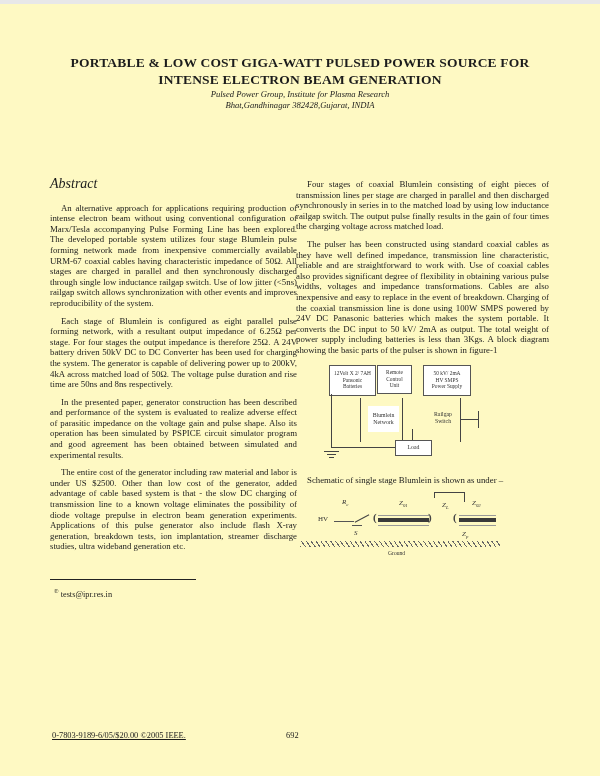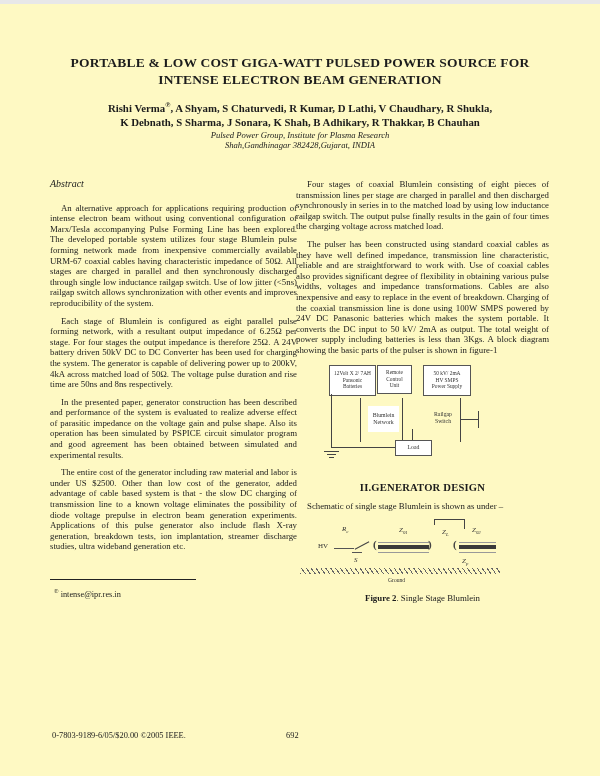--- a/index.html
+++ b/index.html
@@ -12,21 +12,21 @@
   .title-block{position:absolute;top:50px;left:0;right:0;text-align:center;}
   .paper-title{font-weight:bold;font-size:13.5px;line-height:17px;max-width:505px;margin:0 auto;letter-spacing:.2px;}
   .authors{margin-top:10px;font-weight:bold;font-size:10.8px;line-height:14px;}
   .authors sup{font-size:7px;}
   .affiliation{font-style:italic;font-size:8.6px;line-height:10.5px;margin-top:1px;}
   
   .col{position:absolute;top:175px;font-size:8.8px;line-height:10.6px;text-align:justify;}
   .col-left{left:50px;width:247px;}
   .col-right{left:296px;width:253px;}
   .col p{margin:0 0 7px 0;text-indent:11px;}
-  .abstract-head{font-style:italic;font-size:10px;margin:0 0 13px 0;}
+  .abstract-head{font-style:italic;font-size:14px;margin:0 0 13px 0;}
   .sec-head{font-weight:bold;font-size:10.6px;text-align:center;margin:10px 0 8px 0;text-indent:0;letter-spacing:.2px;}
   .intro-line{margin:2px 0 6px 0;text-indent:0;}
   
   .footnote-block{margin-top:27px;}
   .footnote-rule{width:146px;border-top:1px solid #222;height:0;}
   .footnote-text{font-size:8.3px;margin-top:6px;text-indent:4px;}
   .footnote-text sup{font-size:6px;}
   
   .fig1{position:relative;width:253px;height:110px;margin:2px 0 2px 0;}
   .blk{position:absolute;border:1px solid #555;background:#fff;
@@ -41,48 +41,45 @@
   .f2lbl .sub{font-size:4.8px;vertical-align:sub;}
   .coax-outer{position:absolute;height:9px;border-top:1px solid #999;border-bottom:1px solid #999;}
   .coax-core{position:absolute;height:4px;background:#3a3a3a;}
   .paren{position:absolute;font-size:11px;color:#444;font-weight:bold;}
   .diag{position:absolute;width:16px;height:1px;background:#444;transform:rotate(-28deg);}
   .hatch{position:absolute;height:6px;
     background:repeating-linear-gradient(55deg,#666 0,#666 1px,transparent 1px,transparent 4px);}
   .fig-caption{text-align:center;font-size:8.8px;margin:4px 0 6px 0;text-indent:0;}
   .fig-caption b{font-weight:bold;}
   
-  .footer-copy{position:absolute;left:52px;top:727px;font-size:8.4px;}
+  .footer-copy{position:absolute;left:52px;top:727px;font-size:8.4px;text-decoration:underline;}
   .footer-page{position:absolute;left:286px;top:727px;font-size:8.4px;}
 </style>
 </head>
 <body>
 
 <div class="page">
 
   <div class="title-block">
     <div class="paper-title">PORTABLE &amp; LOW COST GIGA-WATT PULSED POWER SOURCE FOR INTENSE ELECTRON BEAM GENERATION</div>
-    <div class="authors"><span>Rishi Verma</span><sup>℗</sup><span>, A Shyam, S Chaturvedi, R Kumar, D Lathi, V Chaudhary, R Shukla,</span><br>
-      <span>K Debnath, S Sharma, J Sonara, K Shah, B Adhikary, R Thakkar, B Chauhan</span>
-    </div>
     <div class="affiliation">
       <span>Pulsed Power Group, Institute for Plasma Research</span><br>
-      <span>Shah,Gandhinagar 382428,Gujarat, INDIA</span>
+      <span>Bhat,Gandhinagar 382428,Gujarat, INDIA</span>
     </div>
   </div>
 
   <div class="col col-left">
     <div class="abstract-head">Abstract</div>
     <p>An alternative approach for applications requiring production of intense electron beam without using conventional configuration of Marx/Tesla accompanying Pulse Forming Line has been explored. The developed portable system utilizes four stage Blumlein pulse forming network made from inexpensive commercially available URM-67 coaxial cables having characteristic impedance of 50Ω. All stages are charged in parallel and then synchronously discharged through single low inductance railgap switch. Use of low jitter (&lt;5ns) railgap switch allows synchronization with other events and improves reproducibility of the system.</p>
     <p>Each stage of Blumlein is configured as eight parallel pulse forming network, with a resultant output impedance of 6.25Ω per stage. For four stages the output impedance is therefore 25Ω. A 24V battery driven 50kV DC to DC Converter has been used for charging the system.  The generator is capable of delivering power up to 200kV, 4kA across matched load of 50Ω. The voltage pulse duration and rise time are 50ns and 8ns respectively.</p>
     <p>In the presented paper, generator construction has been described and performance of the system is evaluated to realize adverse effect of parasitic impedance on the voltage gain and pulse shape. Also its operation has been simulated by PSPICE circuit simulator program and good agreement has been obtained between simulated and experimental results.</p>
     <p>The entire cost of the generator including raw material and labor is under US $2500. Other than low cost of the generator, added advantage of cable based system is that - the slow DC charging of transmission line to a known voltage eliminates the possibility of diode voltage prepulse in electron beam generation experiments. Applications of this pulse generator also include flash X-ray generation, breakdown tests, ion implantation, streamer discharge studies, ultra wideband generation etc.</p>
     <div class="footnote-block">
       <div class="footnote-rule"></div>
-      <div class="footnote-text"><sup>℗</sup> <span>intense@ipr.res.in</span></div>
+      <div class="footnote-text"><sup>℗</sup> <span>tests@ipr.res.in</span></div>
     </div>
   </div>
 
   <div class="col col-right">
     <p>Four stages of coaxial Blumlein consisting of eight pieces of transmission lines per stage are charged in parallel and then discharged synchronously in series in to the matched load by using low inductance railgap switch. The output pulse finally results in the gain of four times the charging voltage across matched load.</p>
     <p>The pulser has been constructed using standard coaxial cables as they have well defined impedance, transmission line characteristic, reliable and are straightforward to work with. Use of coaxial cables also provides significant degree of flexibility in obtaining various pulse widths, voltages and impedance transformations. Cables are also inexpensive and easy to replace in the event of breakdown. Charging of the coaxial transmission line is done using 100W SMPS powered by 24V DC Panasonic batteries which makes the system portable. It converts the DC input to 50 kV/ 2mA as output. The total weight of power supply including batteries is less than 3Kgs. A block diagram showing the basic parts of the pulser is shown in figure-1</p>
 
     <div class="fig1">
       <div class="blk" style="left:33px;top:2px;width:45px;height:29px;">12Volt X 2/ 7AH
 Pansonic
@@ -108,21 +105,20 @@
       <div class="vline" style="left:116px;top:66px;height:11px;"></div>
       <div class="blk" style="left:99px;top:77px;width:35px;height:14px;font-size:5.8px;">Load</div>
 
       <div class="vline" style="left:35px;top:31px;height:53px;"></div>
       <div class="hline" style="left:35px;top:84px;width:64px;"></div>
       <div class="hline" style="left:28px;top:88px;width:15px;"></div>
       <div class="hline" style="left:31px;top:91px;width:9px;"></div>
       <div class="hline" style="left:33px;top:94px;width:5px;"></div>
     </div>
 
-    <div class="sec-head">II.GENERATOR DESIGN</div>
     <p class="intro-line">Schematic of single stage Blumlein is shown as under –</p>
 
     <div class="fig2">
       <span class="f2lbl" style="left:22px;top:22px;font-style:normal;">HV</span>
       <span class="f2lbl" style="left:46px;top:5px;"><span>R</span><span class="sub">c</span></span>
       <div class="hline" style="left:38px;top:29px;width:20px;background:#555;"></div>
       <div class="diag" style="left:58px;top:26px;"></div>
       <div class="hline" style="left:56px;top:33px;width:10px;background:#555;"></div>
       <span class="f2lbl" style="left:58px;top:36px;">S</span>
 
@@ -140,18 +136,17 @@
       <span class="paren" style="left:157px;top:20px;">(</span>
       <div class="coax-outer" style="left:163px;top:23px;width:37px;"></div>
       <div class="coax-core" style="left:163px;top:26px;width:37px;"></div>
       <span class="f2lbl" style="left:176px;top:6px;"><span>Z</span><span class="sub">02</span></span>
 
       <span class="f2lbl" style="left:166px;top:37px;"><span>Z</span><span class="sub">p</span></span>
 
       <div class="hatch" style="left:4px;top:49px;width:200px;"></div>
       <span class="f2lbl" style="left:92px;top:56px;font-style:normal;font-size:5.6px;">Ground</span>
     </div>
-    <div class="fig-caption"><b>Figure 2</b><span>. Single Stage Blumlein</span></div>
   </div>
 
   <div class="footer-copy">0-7803-9189-6/05/$20.00 ©2005 IEEE.</div>
   <div class="footer-page">692</div>
 </div>
 
 </body></html>

